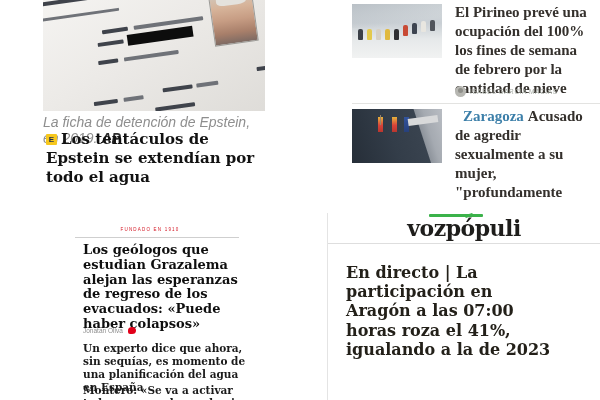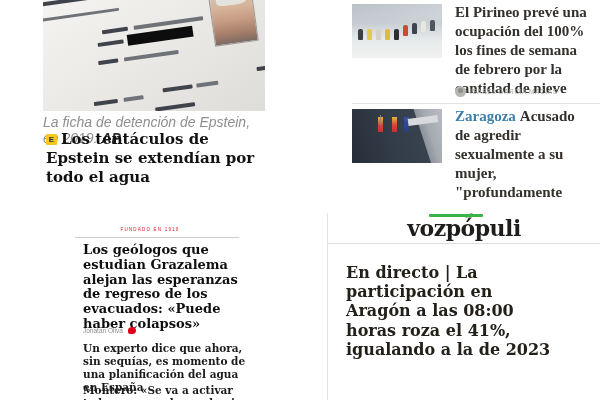--- a/index.html
+++ b/index.html
@@ -57,21 +57,21 @@
   .photo-bldg { left:52px; top:109px; width:90px; height:54px; overflow:hidden;
              background:linear-gradient(252deg,#b9bdc3 0%,#a5aab1 18%,#8e949c 26%,#39434f 27%,#333d49 55%,#262e38 100%); }
   .photo-bldg::after { content:""; position:absolute; right:4px; top:8px; width:30px; height:7px;
              background:#d8d9da; transform:rotate(-8deg); }
   .flag { position:absolute; width:5px; height:15px; top:8px; }
   .flag.spain { background:linear-gradient(180deg,#e6b43c 0%,#d8433a 55%,#b8362e 100%); }
   .flag.eu { background:linear-gradient(180deg,#32549e 0%,#27407c 100%); }
   .flagpole { position:absolute; width:1px; height:10px; background:#99856a; top:-2px; left:2px; }
   .headline-tr2 { left:155px; top:107px; width:132px; font-size:15px; line-height:1.27;
              color:#34302c; cursor:pointer; }
-  .kicker { color:#3c7fa9; margin-right:4px; }
+  .kicker { color:#3c7fa9; margin-right:4px;margin-left:8px; }
 
   
   .logo-bl { left:0; top:12px; width:300px; text-align:center; font-weight:bold;
              font-size:14px; letter-spacing:2.5px; color:#d41522; cursor:pointer; }
   .founded-bl { left:0; top:27px; width:300px; text-align:center; font-size:4.5px;
              letter-spacing:1.2px; color:#d41522; }
   .rule-bl { left:75px; top:37px; width:164px; border-top:1px solid #cfcfcf; }
   .headline-bl { left:83px; top:43px; width:158px;
              font-family:"DejaVu Serif","Liberation Serif",serif; font-weight:bold;
              font-size:13px; line-height:1.14; color:#0f0f0f; cursor:pointer; }
@@ -178,15 +178,15 @@
 </div>
 
 <div class="quad" id="q-br">
   <div class="abs panel-br">
     <div class="header-br">
       <div class="logo-br-wrap">
         <span class="slogan-bar"></span>
         <span class="logo-br"><span>vozpópuli</span><span class="logo-accent"></span></span>
       </div>
     </div>
-    <h1 class="headline-br">En directo | La participación en Aragón a las 08:00 horas roza el 41%, igualando a la de 2023</h1>
+    <h1 class="headline-br">En directo | La participación en Aragón a las 07:00 horas roza el 41%, igualando a la de 2023</h1>
   </div>
 </div>
 
 </body></html>

